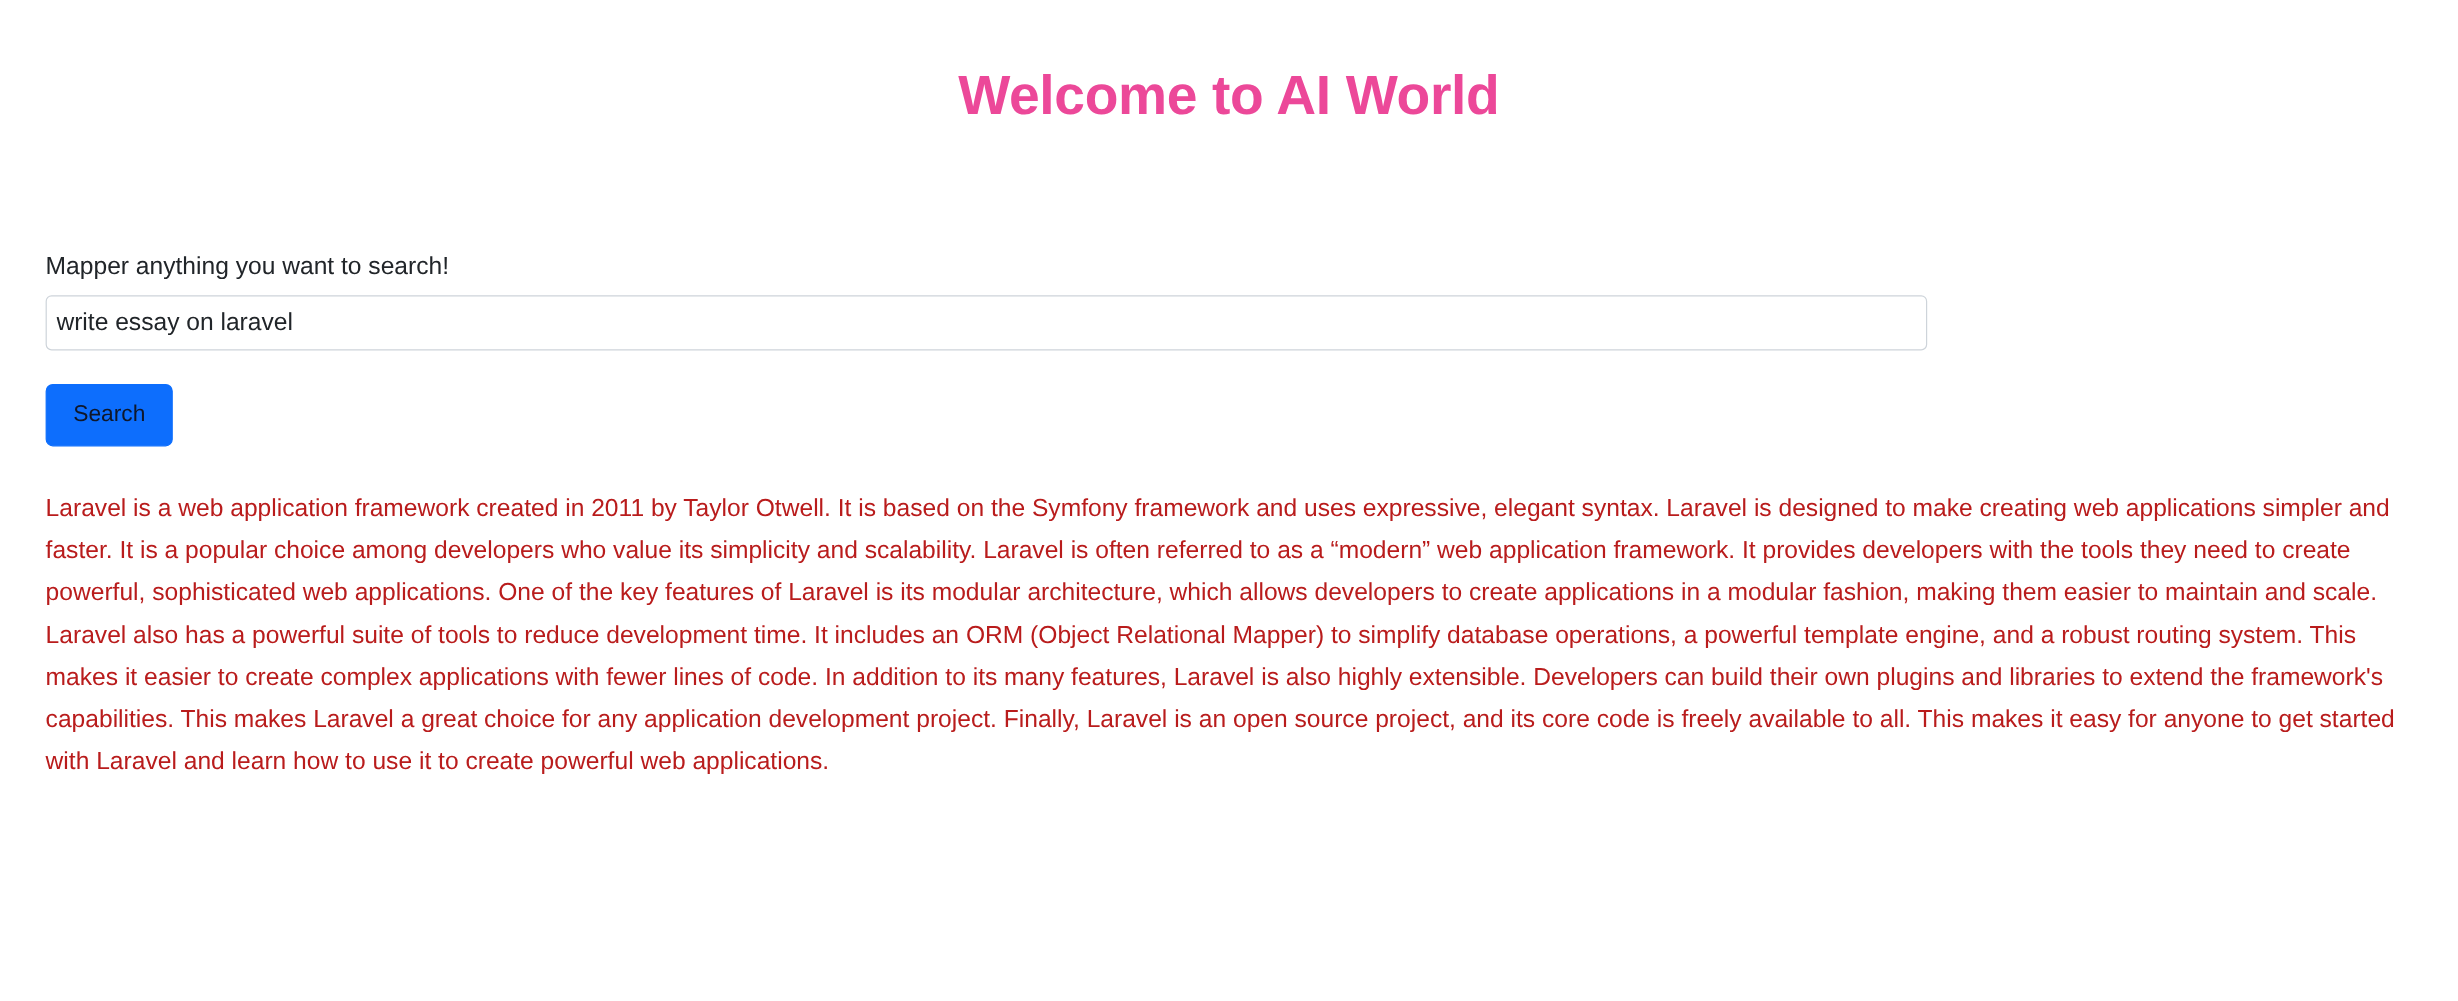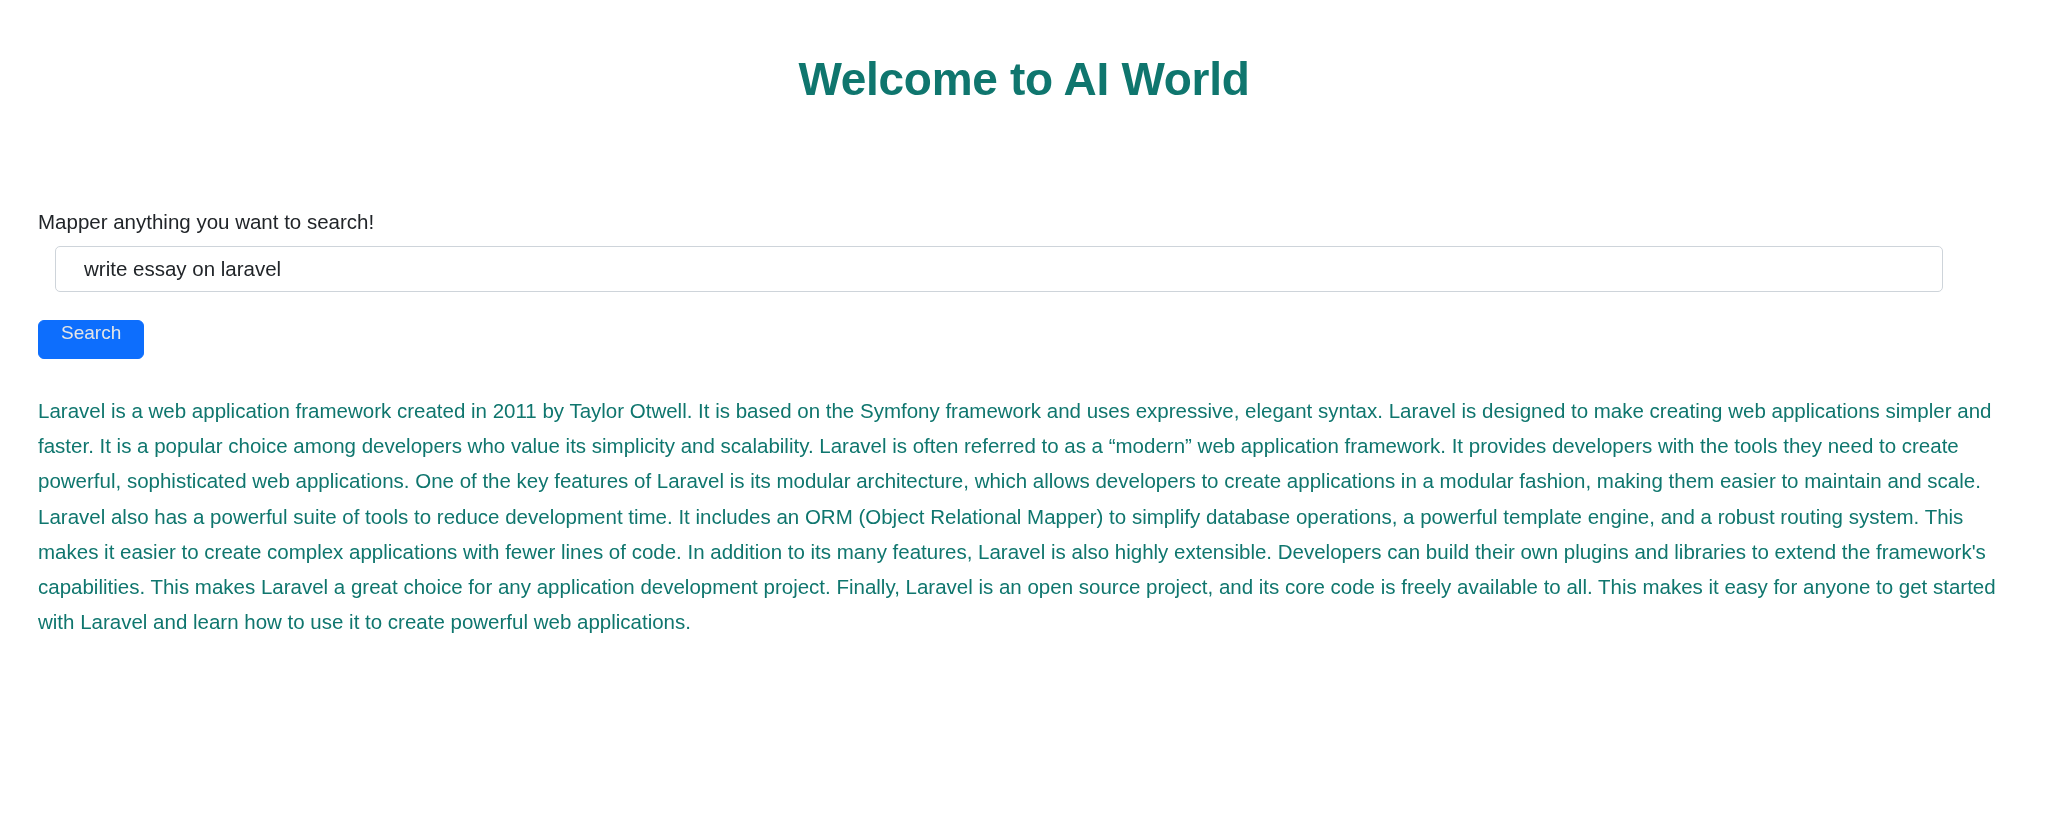--- a/index.html
+++ b/index.html
@@ -17,70 +17,69 @@
   .page {
     width: 2048px;
     box-sizing: border-box;
     padding: 0 38px;
   }
   .page-title {
     text-align: center;
     font-size: 46px;
     font-weight: bold;
     letter-spacing: -0.3px;
-    color: #0f766e;
+    color: #ec4899;
     margin: 52px 0 0 0;
     line-height: 1.2;
   }
   .form-area {
     margin-top: 102px;
   }
   .field-label {
     font-size: 20.5px;
     color: #212529;
     line-height: 1.3;
     margin-bottom: 10px;
     display: block;
   }
   .search-input {
     display: block;
     box-sizing: border-box;
-    width: 1888px;
+    width: 1568px;
     height: 46px;
-    padding: 8px 28px;
+    padding: 8px 8px;
     font-family: "Liberation Sans", sans-serif;
     font-size: 20.5px;
     color: #212529;
     background: #ffffff;
     border: 1px solid #ced4da;
     border-radius: 5px;
     outline: none;
-    margin-left: 17px;
   }
   .search-input::placeholder {
     color: #6c757d;
   }
   .search-button {
     margin-top: 28px;
     display: inline-block;
     font-family: "Liberation Sans", sans-serif;
     font-size: 19px;
     line-height: 1;
-    color: #e5e5e5;
+    color: #0f172a;
     background-color: #0d6efd;
     border: 1px solid #0d6efd;
     border-radius: 6px;
-    padding: 2px 22px 16px 22px;
+    padding: 15px 22px 16px 22px;
     cursor: pointer;
   }
   .result-text {
     margin-top: 34px;
     font-size: 20.5px;
     line-height: 1.72;
-    color: #0f766e;
+    color: #b91c1c;
     text-align: left;
     max-width: 1972px;
   }
 </style>
 </head>
 <body>
 
 <div class="page">
 
   <h1 class="page-title">Welcome to AI World</h1>

